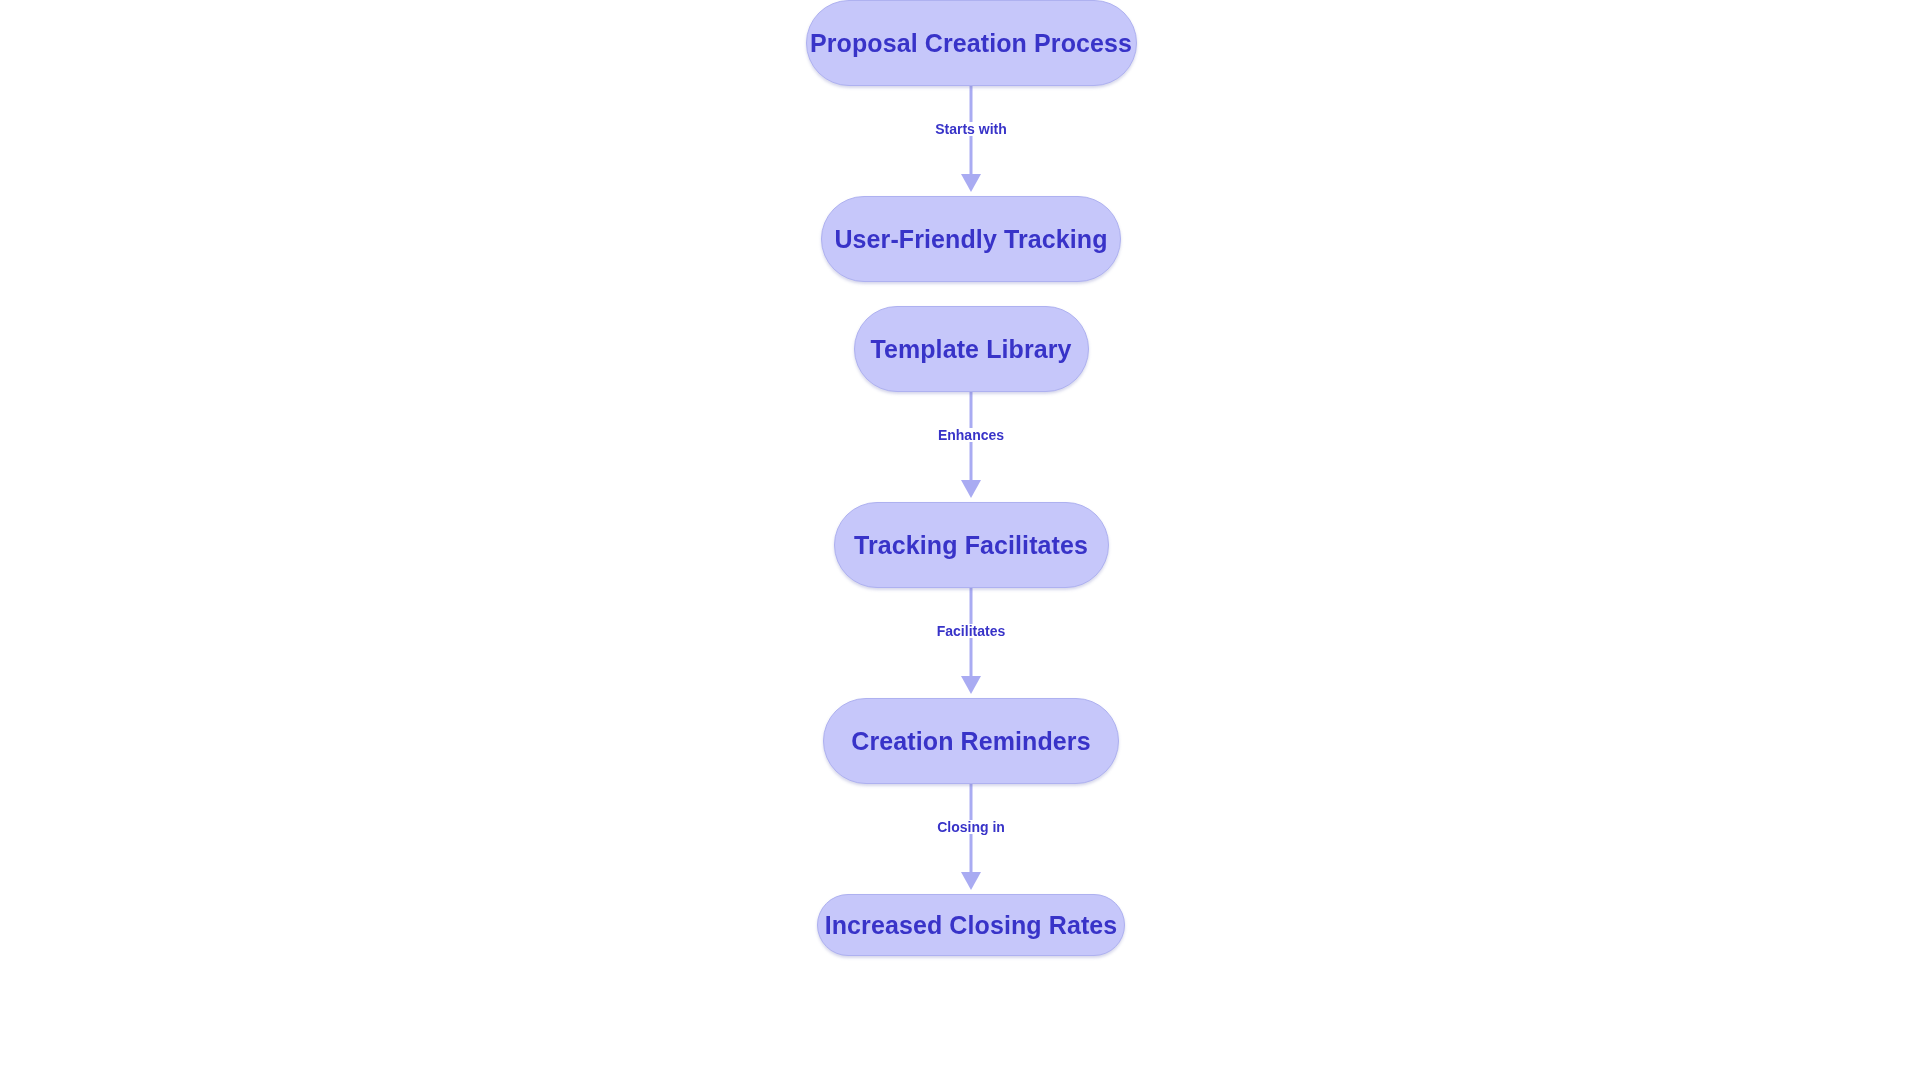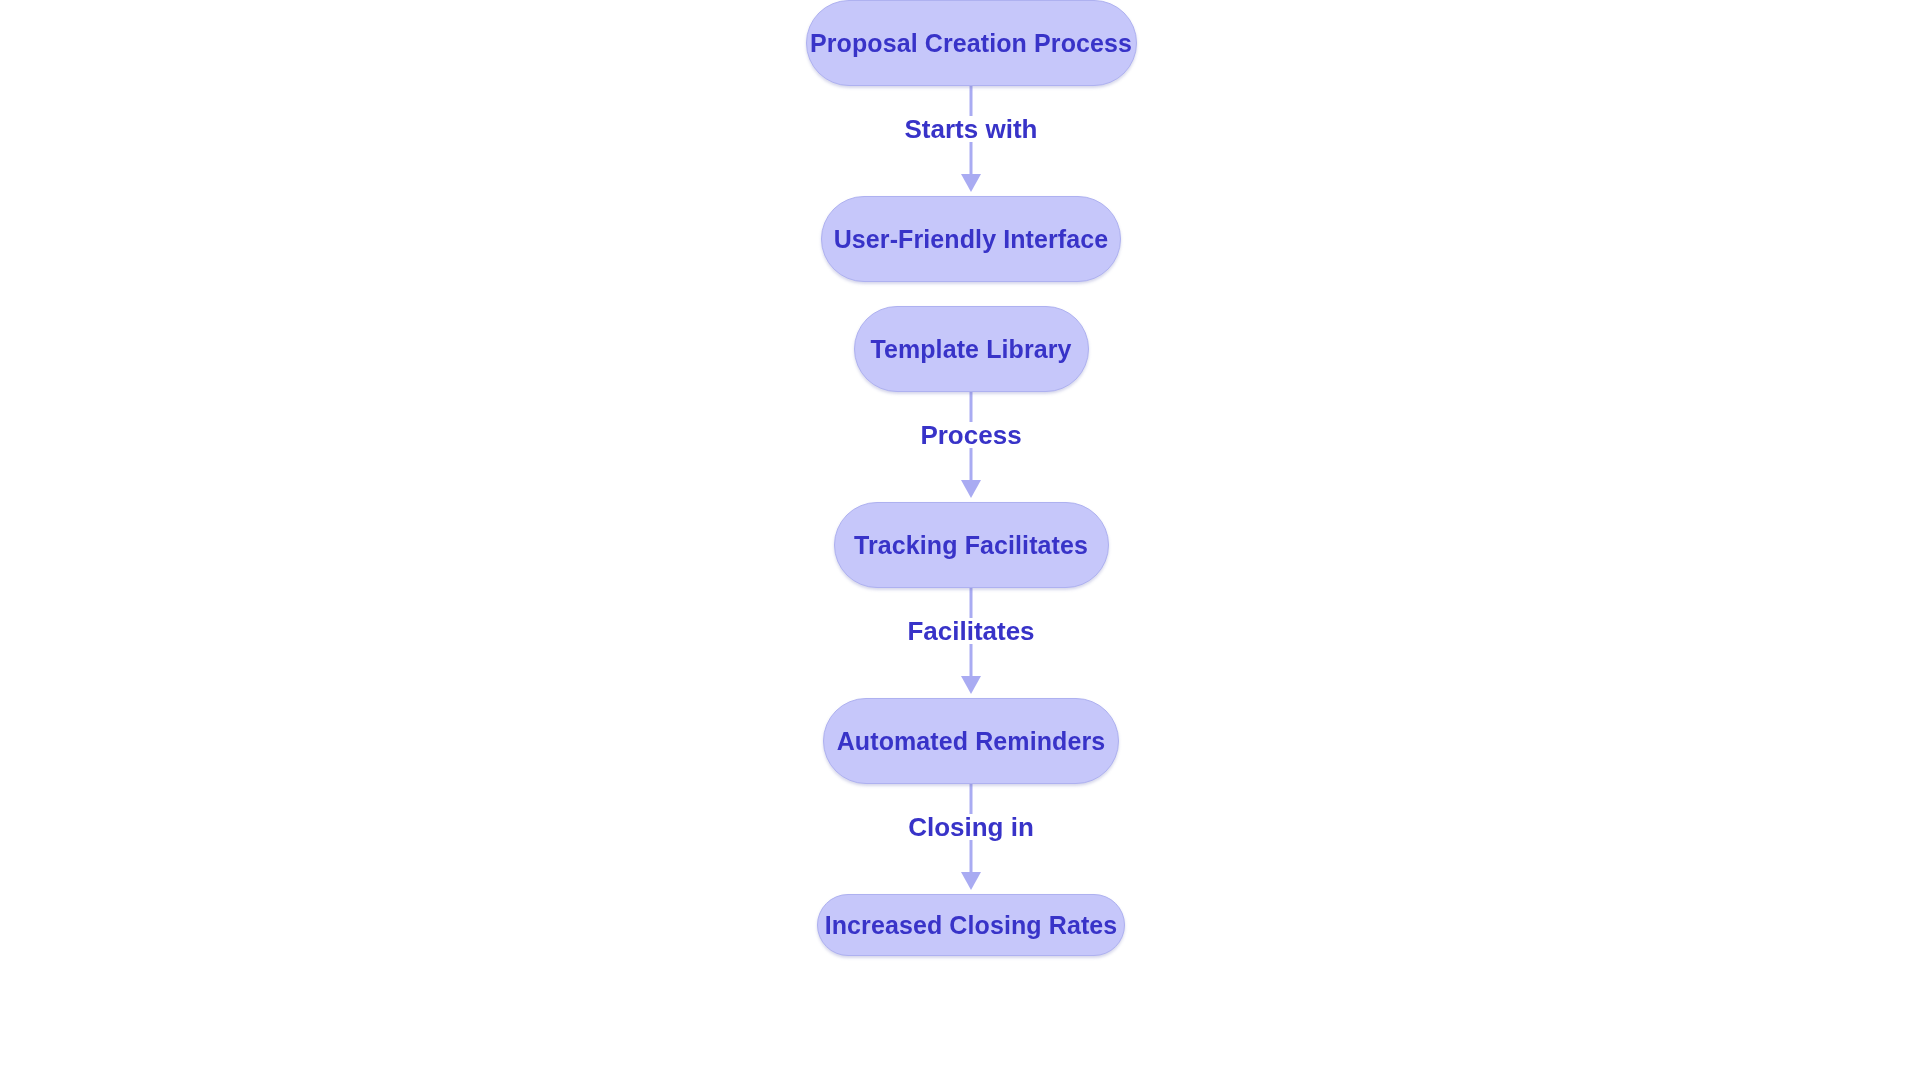--- a/index.html
+++ b/index.html
@@ -91,21 +91,21 @@
     border-left: 10px solid transparent;
     border-right: 10px solid transparent;
     border-top: 18px solid #a9abf2;
   }
   .edge-label {
     position: relative;
     z-index: 3;
     background: #ffffff;
     padding: 0 9px;
     color: #3833c8;
-    font-size: 26px;
+    font-size: 14px;
     font-family: "Liberation Sans", sans-serif;
     line-height: 1;
     white-space: nowrap;
     transform: translateY(-12px);
   }
 </style>
 </head>
 <body>
 
 <div id="flowchart-canvas">
@@ -115,46 +115,46 @@
       <span class="node-label">Proposal Creation Process</span>
     </div>
 
     <div class="connector">
       <span class="connector-line"></span>
       <span class="connector-arrowhead"></span>
       <span class="edge-label">Starts with</span>
     </div>
 
     <div class="node node-w2">
-      <span class="node-label">User-Friendly Interface</span>
+      <span class="node-label">User-Friendly Tracking</span>
     </div>
 
 
     <div class="node node-w3">
       <span class="node-label">Template Library</span>
     </div>
 
     <div class="connector">
       <span class="connector-line"></span>
       <span class="connector-arrowhead"></span>
-      <span class="edge-label">Process</span>
+      <span class="edge-label">Enhances</span>
     </div>
 
     <div class="node node-w4">
       <span class="node-label">Tracking Facilitates</span>
     </div>
 
     <div class="connector">
       <span class="connector-line"></span>
       <span class="connector-arrowhead"></span>
       <span class="edge-label">Facilitates</span>
     </div>
 
     <div class="node node-w5">
-      <span class="node-label">Automated Reminders</span>
+      <span class="node-label">Creation Reminders</span>
     </div>
 
     <div class="connector">
       <span class="connector-line"></span>
       <span class="connector-arrowhead"></span>
       <span class="edge-label">Closing in</span>
     </div>
 
     <div class="node node-w6">
       <span class="node-label">Increased Closing Rates</span>

